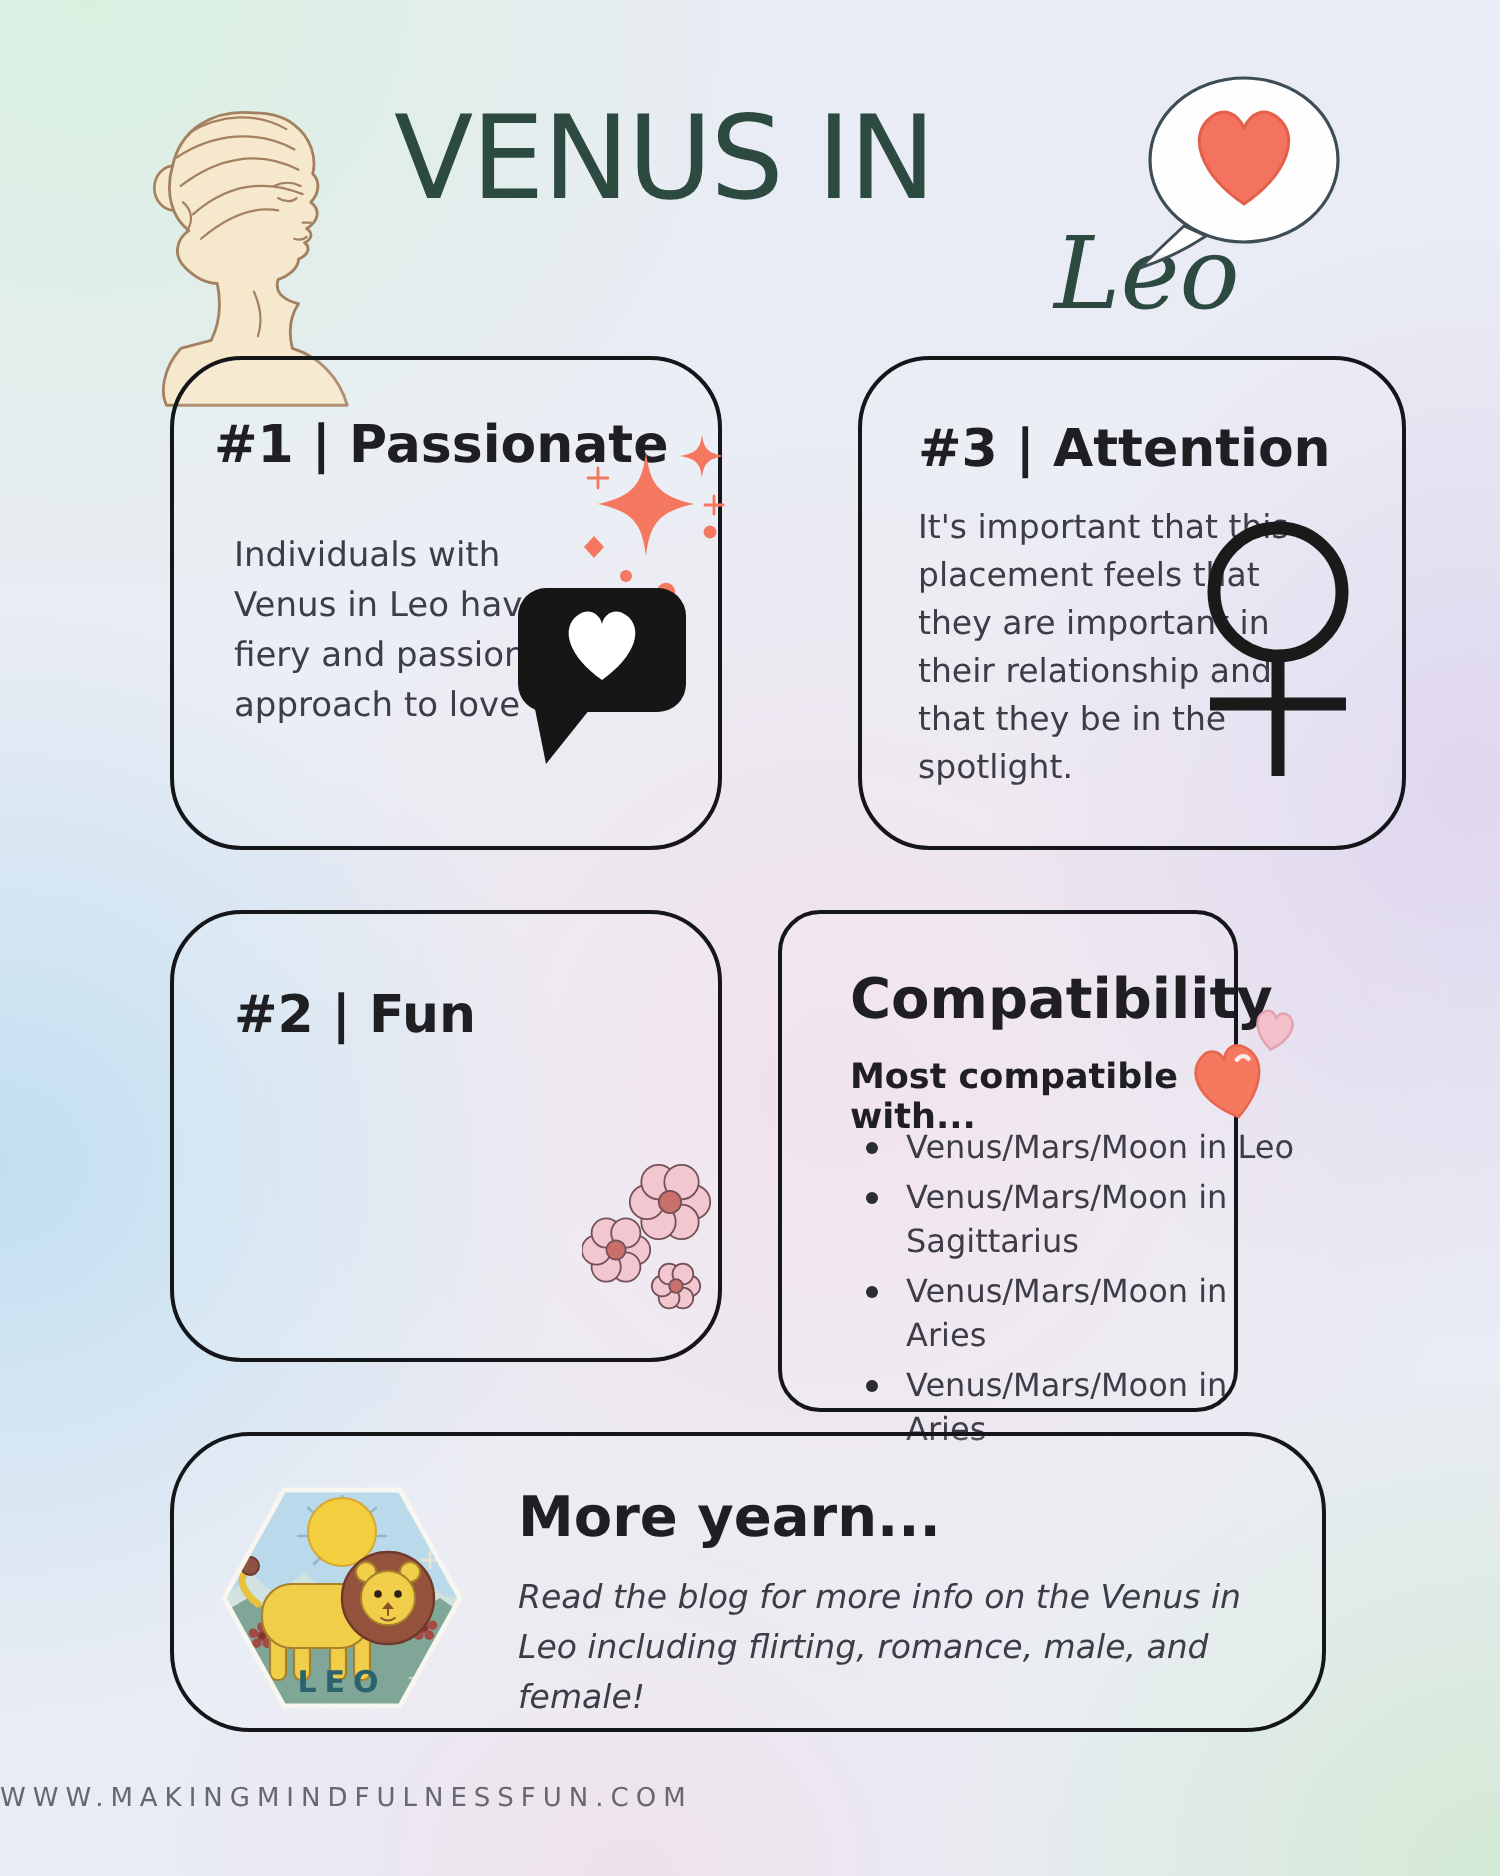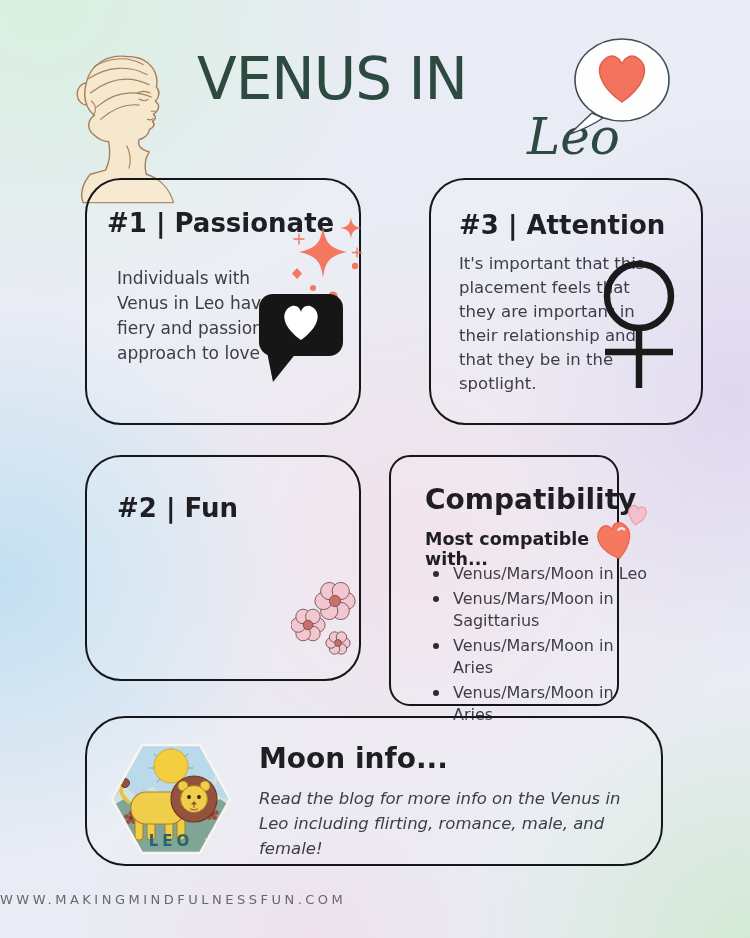--- a/index.html
+++ b/index.html
@@ -286,19 +286,19 @@
           <circle cx="80" cy="55" r="1.9" fill="#2e2018"></circle>
           <circle cx="90" cy="55" r="1.9" fill="#2e2018"></circle>
           <path d="M85,59 L82,62.5 L88,62.5 Z" fill="#8a512c"></path>
           <path d="M85,62.5 V65.5 M81.5,67 Q85,69.5 88.5,67" fill="none" stroke="#8a512c" stroke-width="1" stroke-linecap="round"></path>
           <path d="M100,93 v8 M96,97 h8" stroke="#b9d0c4" stroke-width="1.3" stroke-linecap="round"></path>
           <text x="62" y="104" text-anchor="middle" font-size="15" font-weight="bold" letter-spacing="4" fill="#2c6270">LEO</text>
         </g>
         <path d="M33,3 L91,3 L121,57 L91,111 L33,111 L3,57 Z" fill="none" stroke="#f8f6ee" stroke-width="2.4" stroke-linejoin="round"></path>
       </svg>
     </div>
-    <h2>Moon info...</h2>
+    <h2>More yearn...</h2>
     <p>Read the blog for more info on the Venus in Leo including flirting, romance, male, and female!</p>
   </section>
 
   <div class="abs footer">WWW.MAKINGMINDFULNESSFUN.COM</div>
 
 </div>
 
 </body></html>

